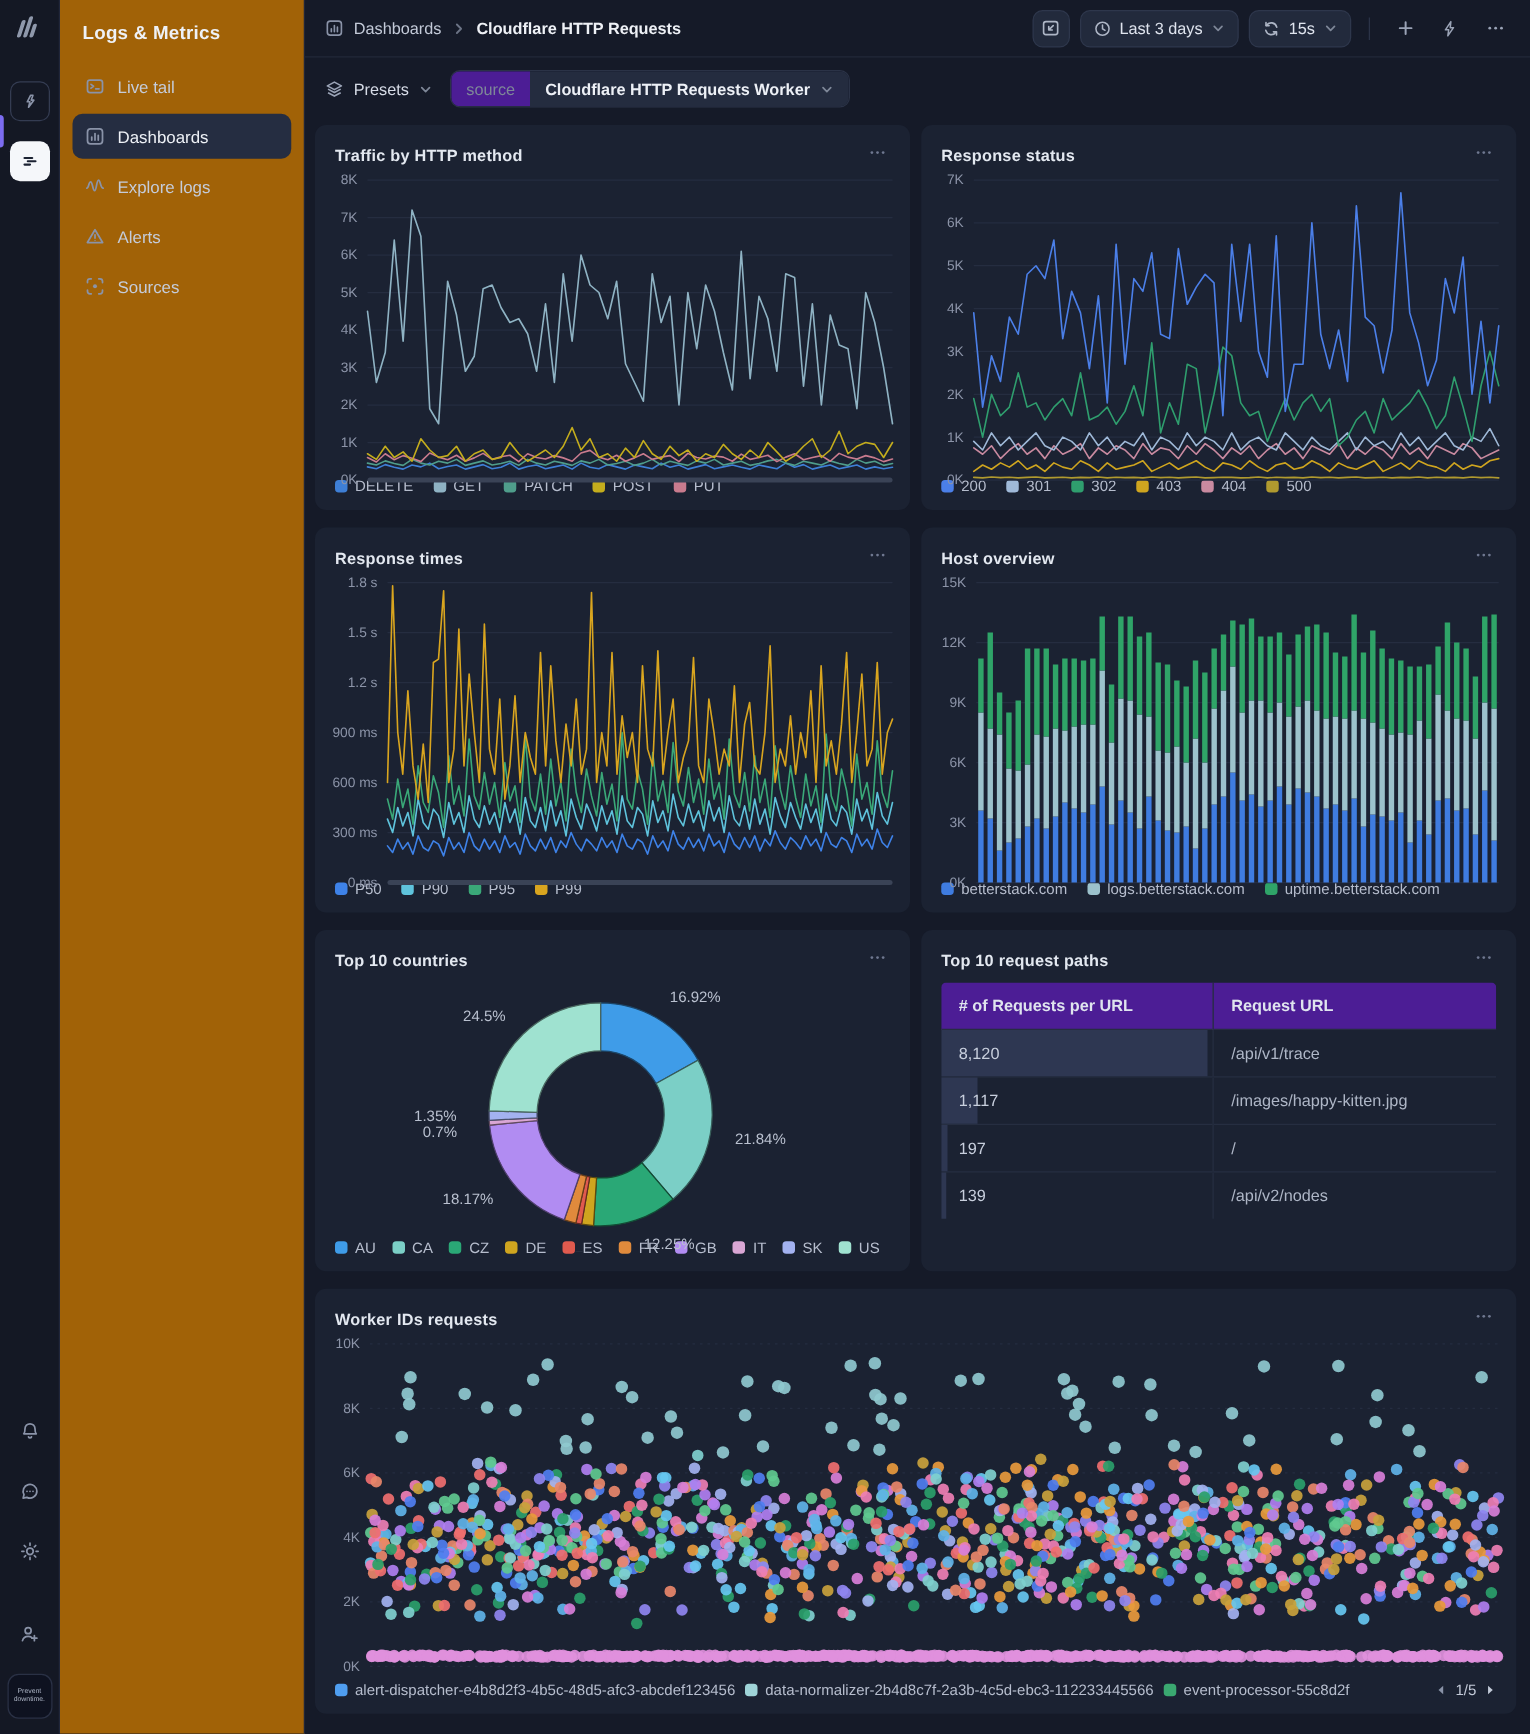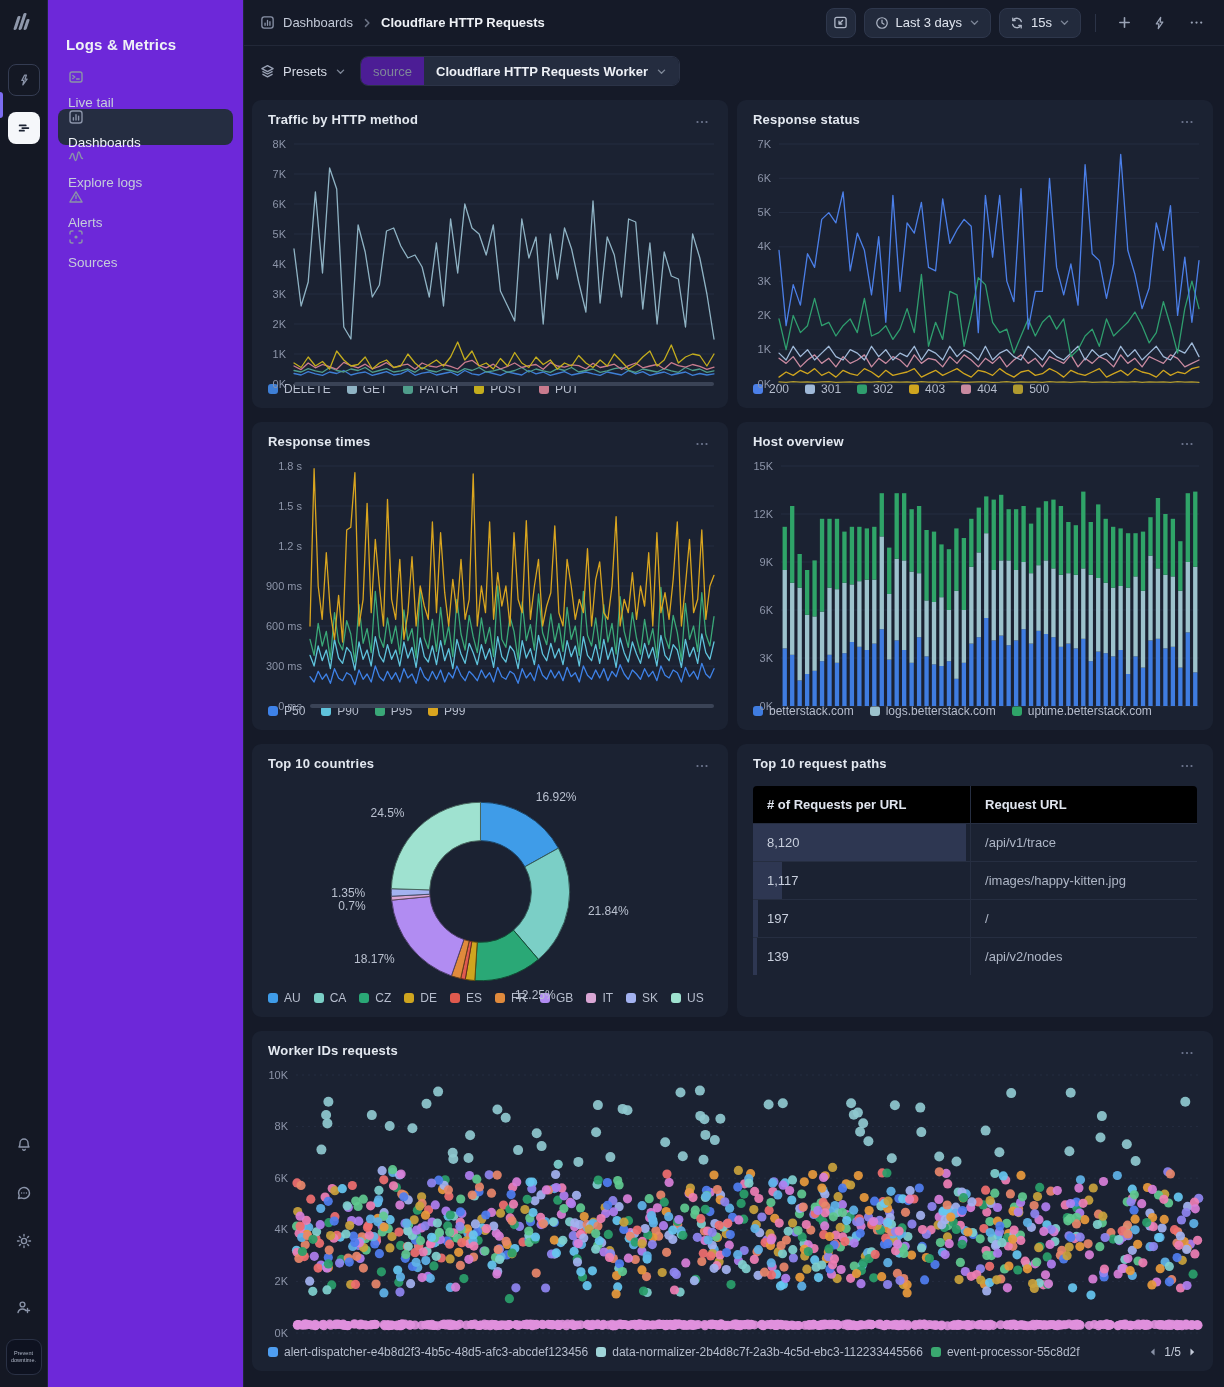--- a/index.html
+++ b/index.html
@@ -11,23 +11,23 @@
   .rail { width:48px; background:#141824; border-right:1px solid #20263a; display:flex; flex-direction:column; align-items:center; padding:12px 0; position:relative; }
   .rail .logo { margin-bottom:26px; color:#8f98ab; }
   .rail-btn { width:32px; height:32px; border-radius:8px; display:flex; align-items:center; justify-content:center; color:#8a93a8; margin-bottom:16px; cursor:pointer; }
   .rail-btn.bordered { border:1px solid #343c52; }
   .rail-btn.active { background:#f5f7fa; color:#1b2232; }
   .rail-indicator { position:absolute; left:0; top:92px; width:3px; height:26px; border-radius:0 3px 3px 0; background:#7c6cf0; }
   .rail .spacer { flex:1; }
   .promo-badge { width:36px; height:36px; border-radius:9px; background:#0e1220; border:1px solid #2a3145; color:#aeb6c6; font-size:5.5px; line-height:1.35; display:flex; align-items:center; justify-content:center; text-align:center; padding:3px; }
 
   
-  .sidebar { width:196px; background:#6d28d9; border-right:1px solid #20263a; padding:32px 10px; }
+  .sidebar { width:196px; background:#a16207; border-right:1px solid #20263a; padding:14px 10px; }
   .sidebar h1 { font-size:15px; font-weight:700; color:#eef1f6; padding:4px 8px 16px; letter-spacing:.2px; }
-  .side-item { display:flex; gap:10px; height:36px; padding:0 10px; border-radius:8px; color:#c5ccda; font-size:13.5px; margin-bottom:4px; cursor:pointer;flex-direction:column; }
+  .side-item { display:flex; align-items:center; gap:10px; height:36px; padding:0 10px; border-radius:8px; color:#c5ccda; font-size:13.5px; margin-bottom:4px; cursor:pointer; }
   .side-item .sicon { color:#8a93a8; display:flex; }
   .side-item.active { background:#252d41; color:#eef1f6; }
 
   
   .main { flex:1; display:flex; flex-direction:column; min-width:0; }
   .topbar { height:46px; display:flex; align-items:center; padding:0 14px 0 16px; border-bottom:1px solid #222838; gap:8px; }
   .crumb { display:flex; align-items:center; gap:8px; font-size:13px; color:#c3cad8; }
   .crumb .cicon { color:#8a93a8; display:flex; }
   .crumb .sep { color:#6b7385; display:flex; }
   .crumb .page { color:#eef1f6; font-weight:700; }
@@ -44,36 +44,36 @@
   .presets .picon { color:#9aa3b6; display:flex; }
   .src-pill { display:flex; align-items:stretch; height:30px; border:1px solid #2b3347; border-radius:8px; overflow:hidden; cursor:pointer; }
   .src-pill .key { display:flex; align-items:center; padding:0 12px; background:#4c1d95; color:#7e8798; font-size:13px; }
   .src-pill .val { display:flex; align-items:center; gap:8px; padding:0 12px; background:#242c3f; color:#edf0f6; font-size:13px; font-weight:600; }
   .src-pill .chev { color:#7e8798; display:flex; }
 
   
   .content { flex:1; padding:8px 11px 14px 8px; display:grid; grid-template-columns:1fr 1fr; gap:14px 9px; align-content:start; }
   .card { background:#1b2232; border-radius:9px; display:flex; flex-direction:column; min-width:0; }
   .card.h1 { height:308px; } .card.h2 { height:273px; } .card.h3 { height:340px; grid-column:1 / -1; }
-  .card-head { display:flex; align-items:flex-start; justify-content:space-between; padding:12px 16px 2px; }
+  .card-head { display:flex; align-items:flex-end; justify-content:space-between; padding:12px 16px 2px; }
   .card-title { font-size:13px; font-weight:700; color:#e3e8f0; letter-spacing:.2px; }
   .card-menu { color:#6f7890; display:flex; cursor:pointer; padding:2px; }
   .chart { flex:1; min-height:0; position:relative; }
   .chart svg { position:absolute; inset:0; }
   .legend { display:flex; align-items:center; gap:16px; padding:4px 16px 12px; font-size:12px; color:#b6bdcd; flex-wrap:nowrap; overflow:hidden; }
   .legend .li { display:flex; align-items:center; gap:6px; white-space:nowrap; cursor:pointer; }
   .legend .chip { width:10px; height:10px; border-radius:3px; flex:none; }
   .legend .lspacer { flex:1; }
   .pager { display:flex; align-items:center; gap:6px; color:#c3cad8; font-size:12px; }
   .pager .parrow { color:#8a93a8; display:flex; cursor:pointer; }
 
   
   .tblwrap { margin:8px 16px 0; flex:1; overflow:hidden; border-radius:4px; }
   table.paths { width:100%; border-collapse:collapse; font-size:13px; table-layout:fixed; }
-  table.paths th { background:#000000; color:#dfe4ee; text-align:left; font-weight:700; padding:11px 14px; }
+  table.paths th { background:#4c1d95; color:#dfe4ee; text-align:left; font-weight:700; padding:11px 14px; }
   table.paths td { padding:11px 14px; color:#aeb6c6; border-top:1px solid #262e41; position:relative; }
   table.paths td.num { color:#c8cfdd; }
   table.paths th:first-child, table.paths td:first-child { width:49%; border-right:1px solid #262e41; }
   td.num .bar { position:absolute; left:0; top:0; bottom:0; background:#2e3752; }
   td.num .cval { position:relative; }
 </style>
 </head>
 <body>
 
 <div class="app">

